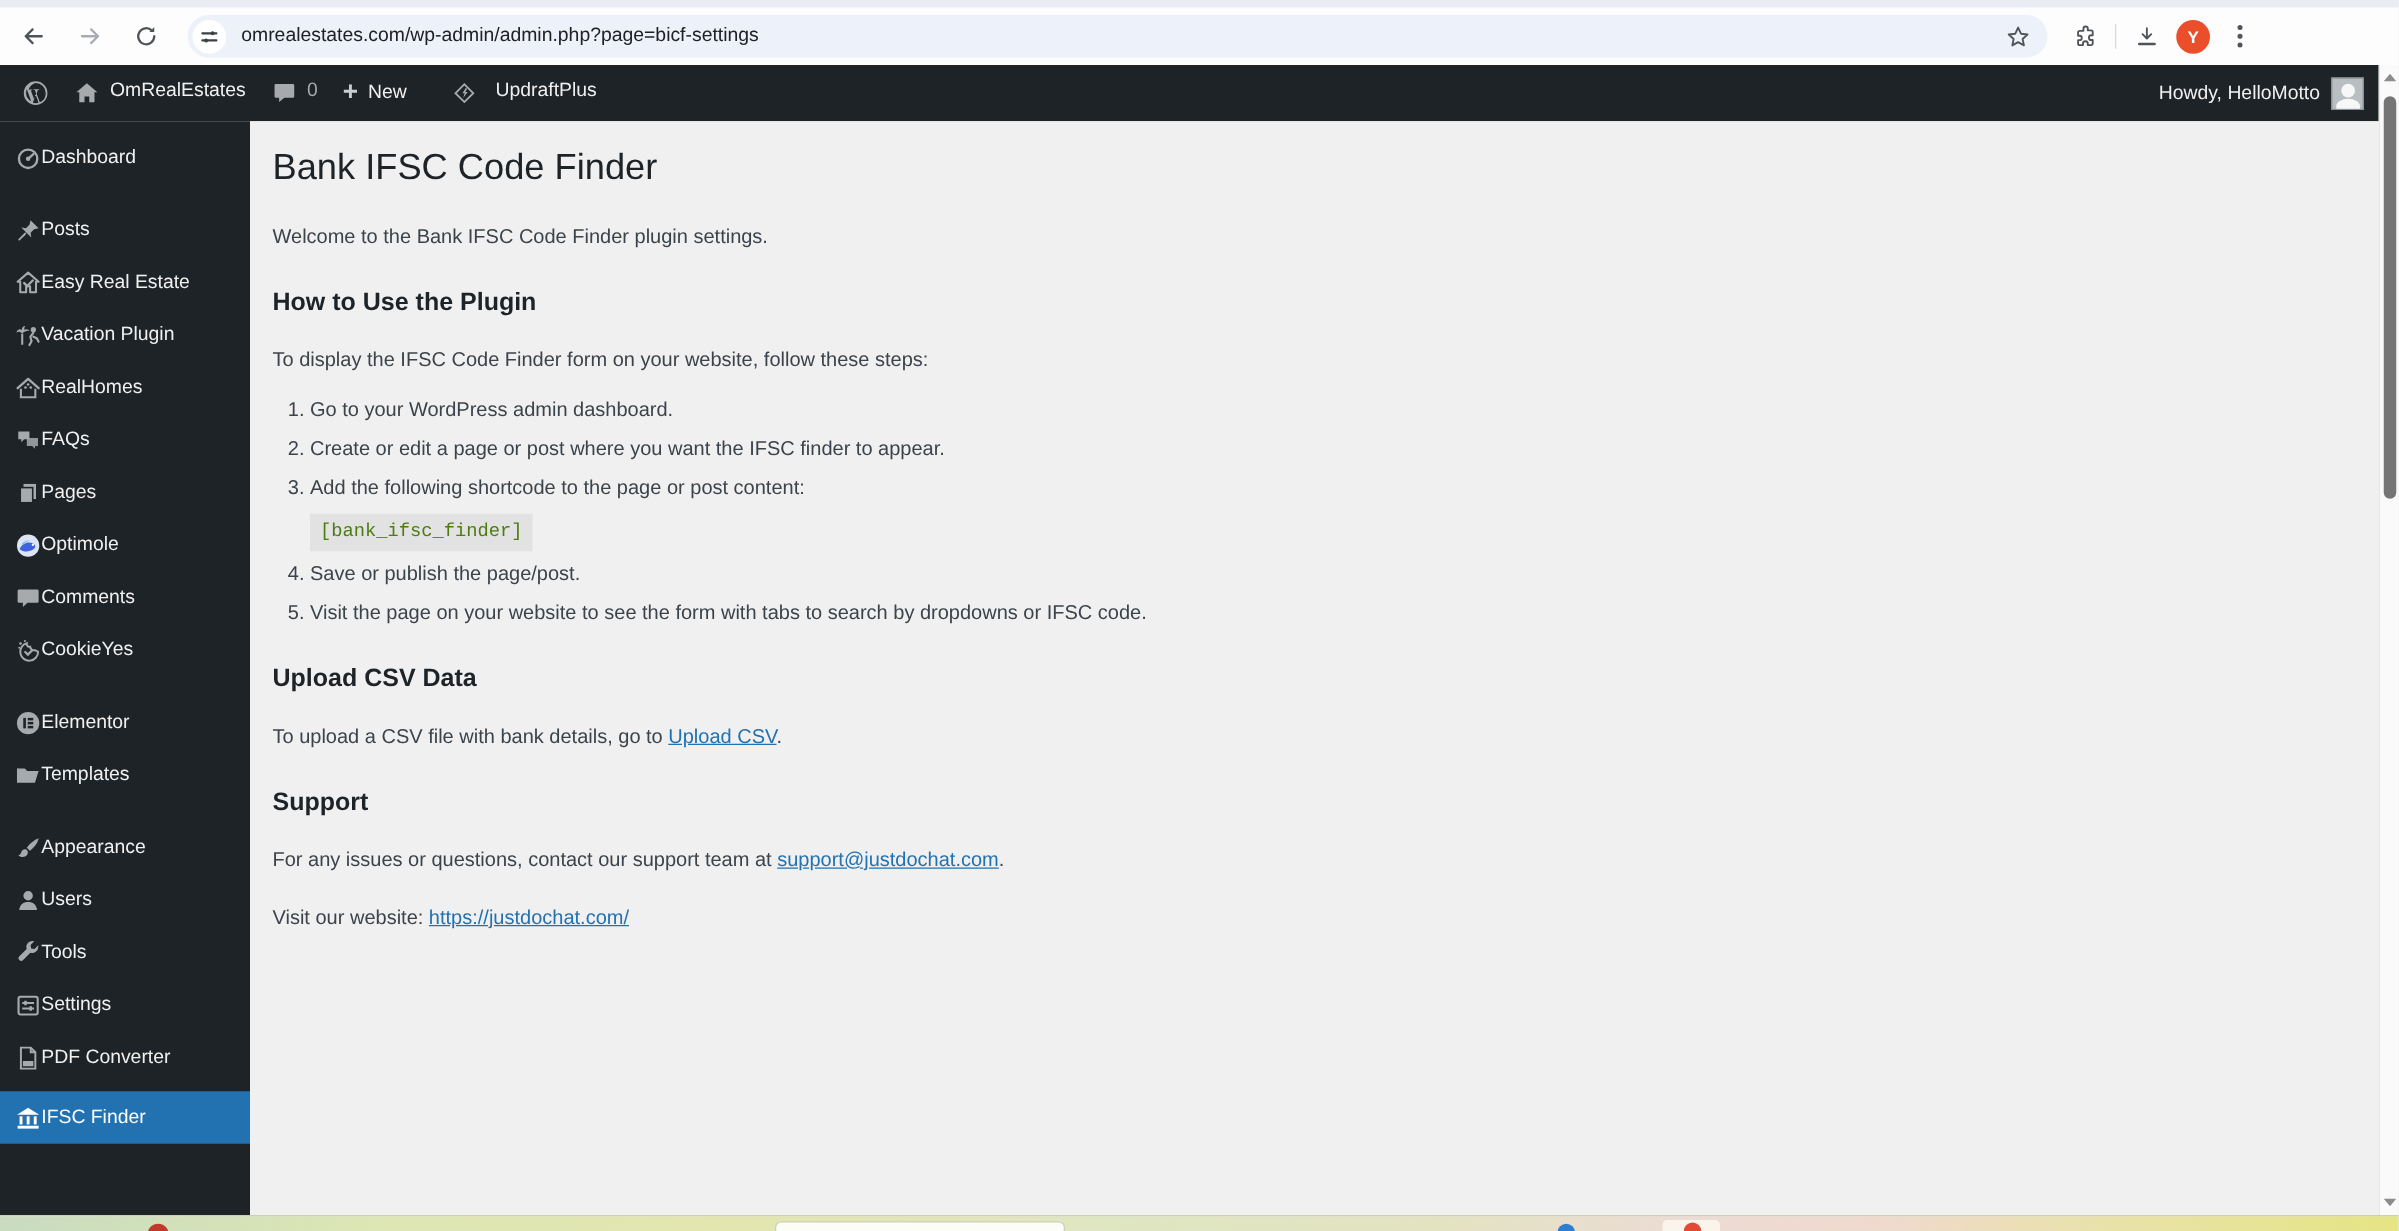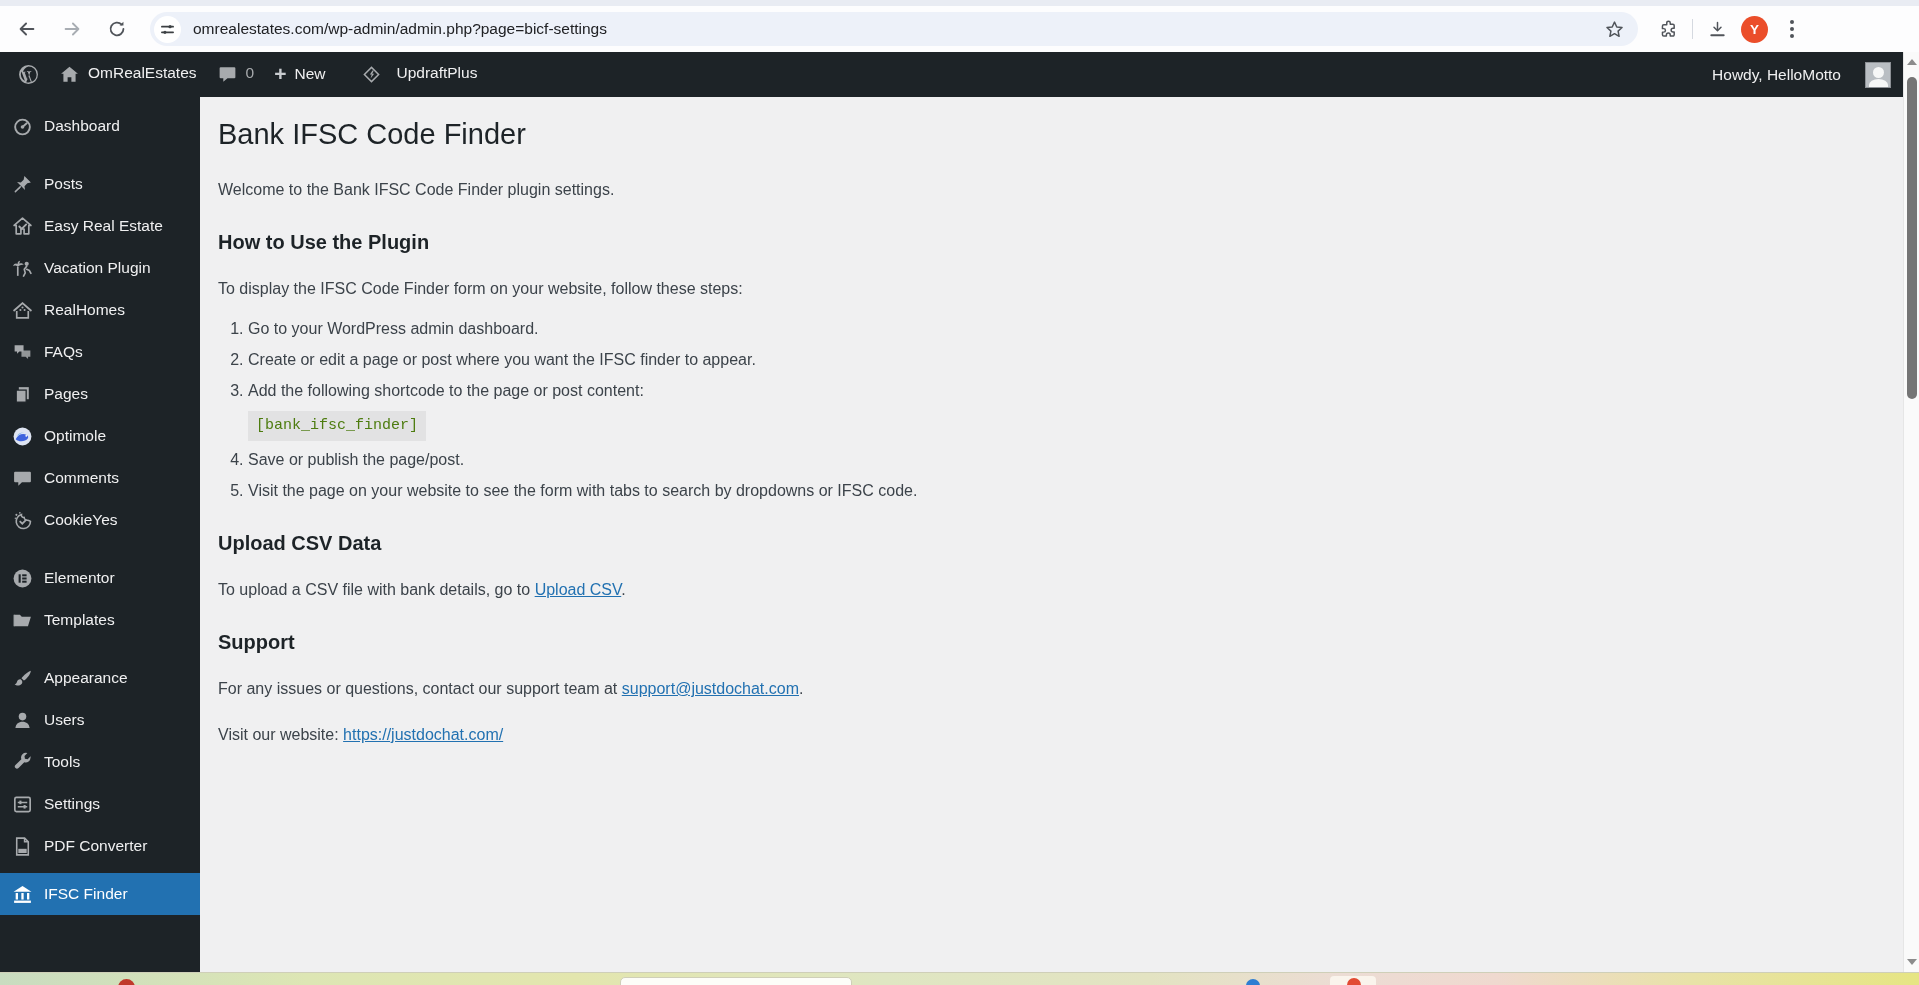--- a/index.html
+++ b/index.html
@@ -43,32 +43,32 @@
   #menu-dots{display:flex;flex-direction:column;gap:3px;align-items:center;width:20px;}
   #menu-dots i{width:4px;height:4px;border-radius:50%;background:#50545a;}
   
   #adminbar{
     position:absolute;left:0;top:52px;width:1903px;height:45px;background:var(--admin-dark);
     display:flex;align-items:center;color:#f0f0f1;font-size:15.5px;
   }
   .ab-item{display:flex;align-items:flex-start;gap:8px;padding:0 10px;height:100%;color:#f0f0f1;text-decoration:none;}
   .ab-item svg{width:21px;height:21px;fill:var(--icon-gray);}
   #ab-left{display:flex;align-items:center;padding-left:8px;}
-  #ab-right{margin-left:auto;display:flex;align-items:center;gap:24px;padding-right:12px;}
+  #ab-right{margin-left:auto;display:flex;align-items:center;gap:9px;padding-right:12px;}
   #ab-comments .count{color:#a7aaad;}
   #ab-new .plus{font-size:21px;color:#c9ccd0;font-weight:bold;line-height:1;margin-top:-2px;}
   #ab-updraft{margin-left:16px;}
   #ab-updraft .label{margin-left:6px;}
   #howdy-avatar{width:26px;height:26px;background:#b9bec3;position:relative;overflow:hidden;border:1px solid #8d9196;}
   #howdy-avatar i.head{position:absolute;left:7px;top:4px;width:11px;height:11px;border-radius:50%;background:#f6f7f7;}
   #howdy-avatar i.body{position:absolute;left:3px;top:16px;width:19px;height:12px;border-radius:50% 50% 0 0;background:#f6f7f7;}
   
   #sidebar{position:absolute;left:0;top:97px;width:200px;height:875px;background:var(--admin-dark);overflow:hidden;}
   .menu-item{
-    display:flex;align-items:center;gap:11px;height:42px;padding:0 8px 0 12px;
+    display:flex;align-items:center;height:42px;padding:0 8px 0 12px;
     color:#f0f0f1;font-size:15.5px;text-decoration:none;
   }
   .menu-item .micon{width:21px;height:21px;flex:0 0 auto;color:var(--icon-gray);display:flex;align-items:center;justify-content:center;}
   .menu-item .micon svg{width:21px;height:21px;fill:currentColor;stroke:none;}
   .menu-item.first{margin-top:8px;}
   .menu-item.gap{margin-top:16px;}
   .menu-item.active{background:var(--accent-blue);color:#fff;margin-top:6px;}
   .menu-item.active .micon{color:#fff;}
   
   #content{position:absolute;left:200px;top:97px;width:1703px;height:875px;background:var(--content-bg);padding:0 40px 0 18px;overflow:hidden;color:#3c434a;}

